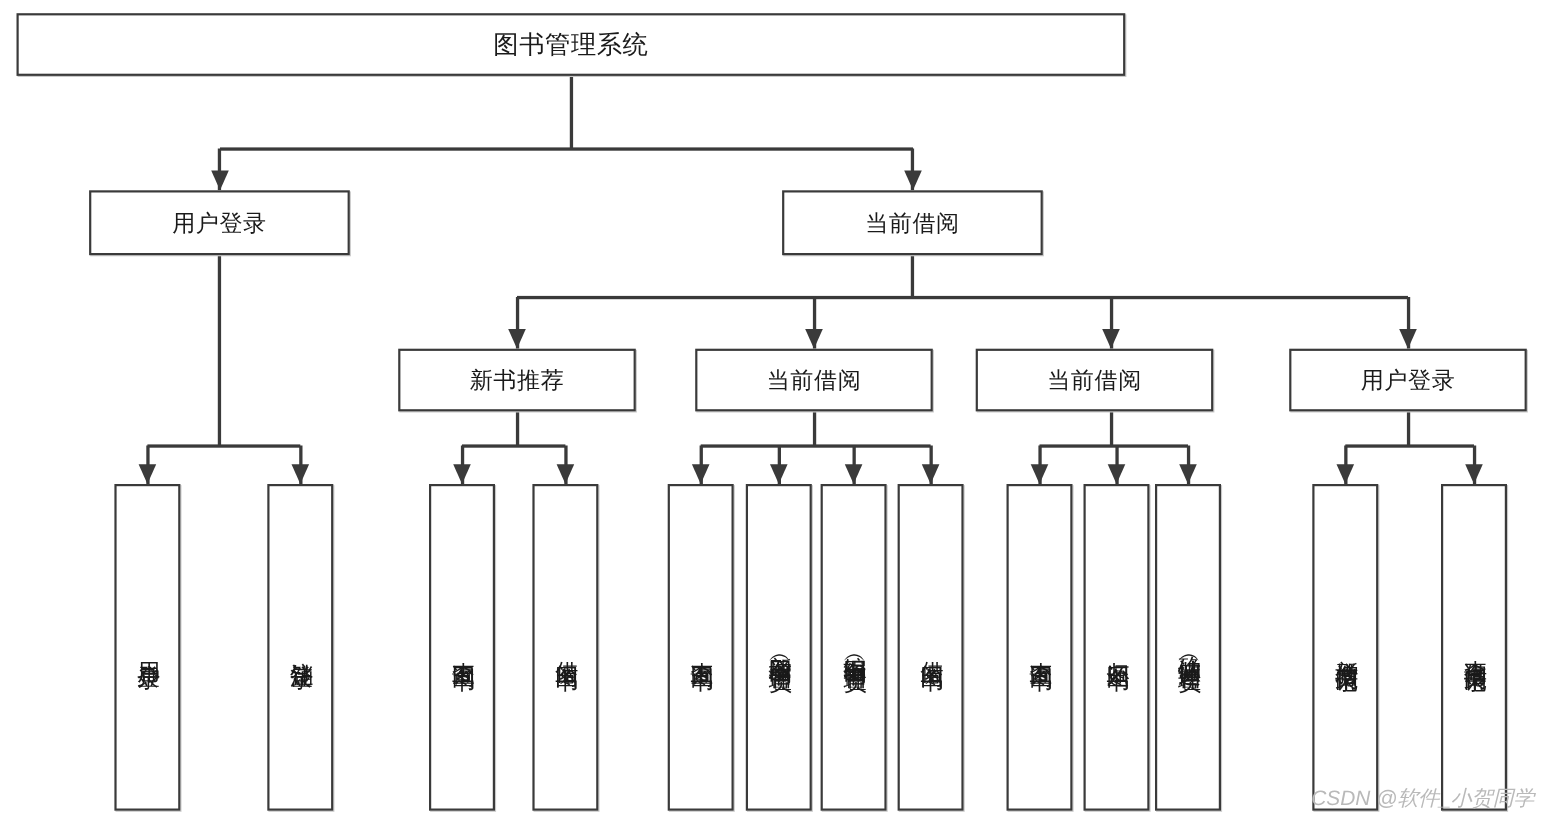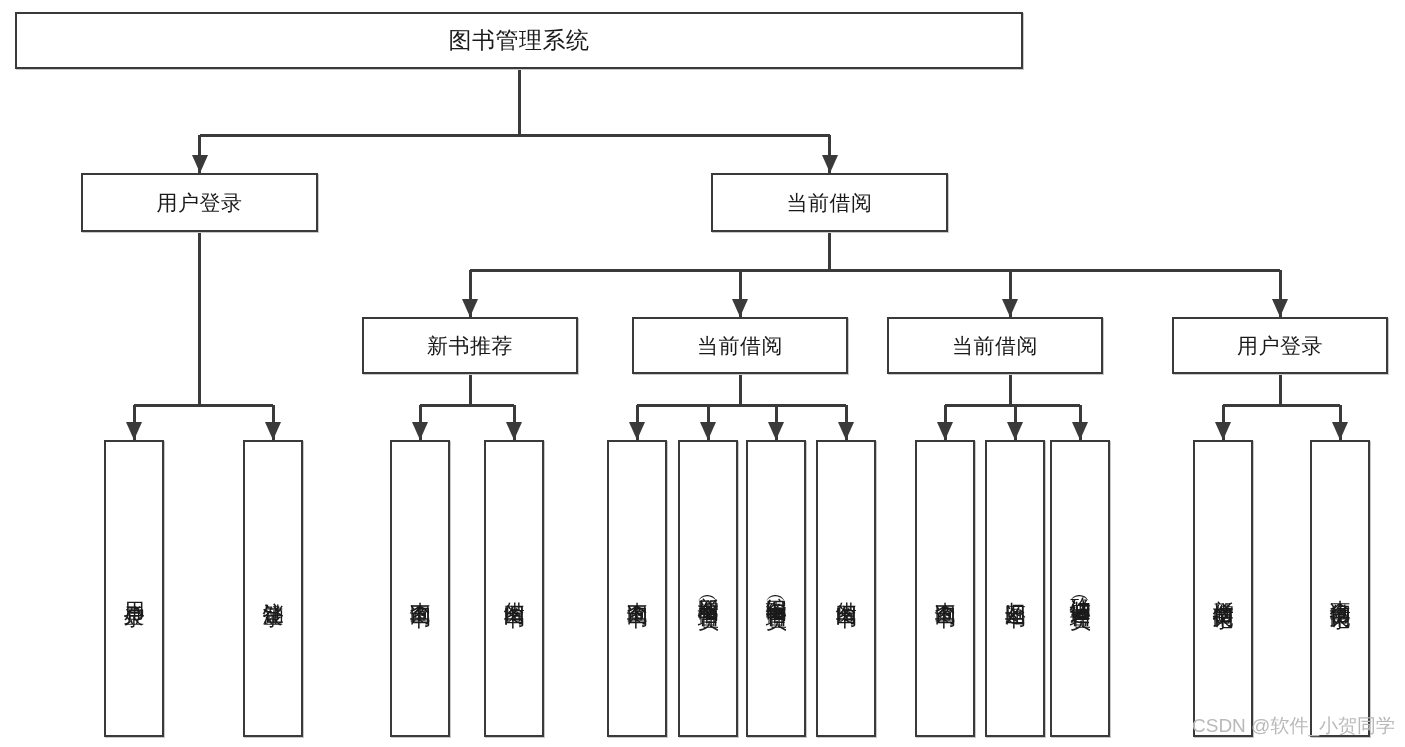--- a/index.html
+++ b/index.html
@@ -198,15 +198,15 @@
         <span class="node-label">确认归还（管理员）</span>
       </div>
       <div class="node leaf" style="left: 1193px; top: 440px; width: 60px; height: 297px;">
         <span class="node-label">新增借阅记录</span>
       </div>
       <div class="node leaf" style="left: 1310px; top: 440px; width: 60px; height: 297px;">
         <span class="node-label">查询借阅记录</span>
       </div>
     </div>
 
-  <div class="watermark" id="watermark" style="left: 1192px; top: 713px;">CSDN @软件_小贺同学</div>
+  <div class="watermark" id="watermark" style="left: 1192px; top: 713px; font-style: italic;">CSDN @软件_小贺同学</div>
 
 </div>
 
 </body></html>

